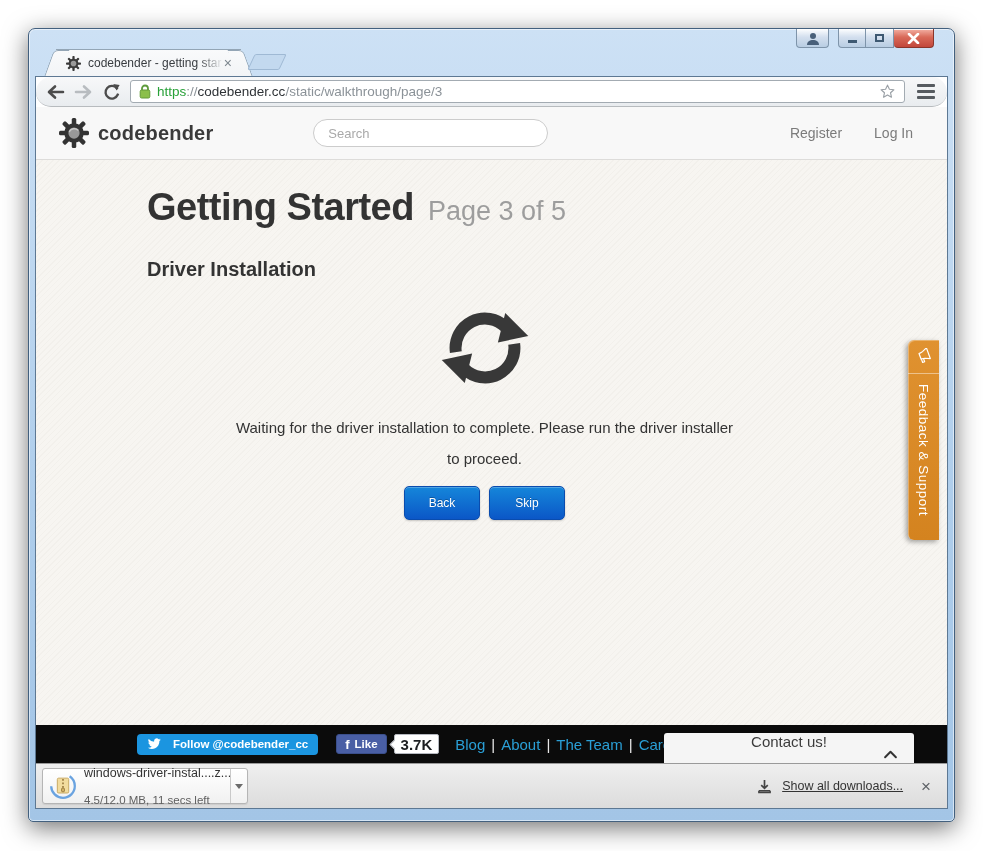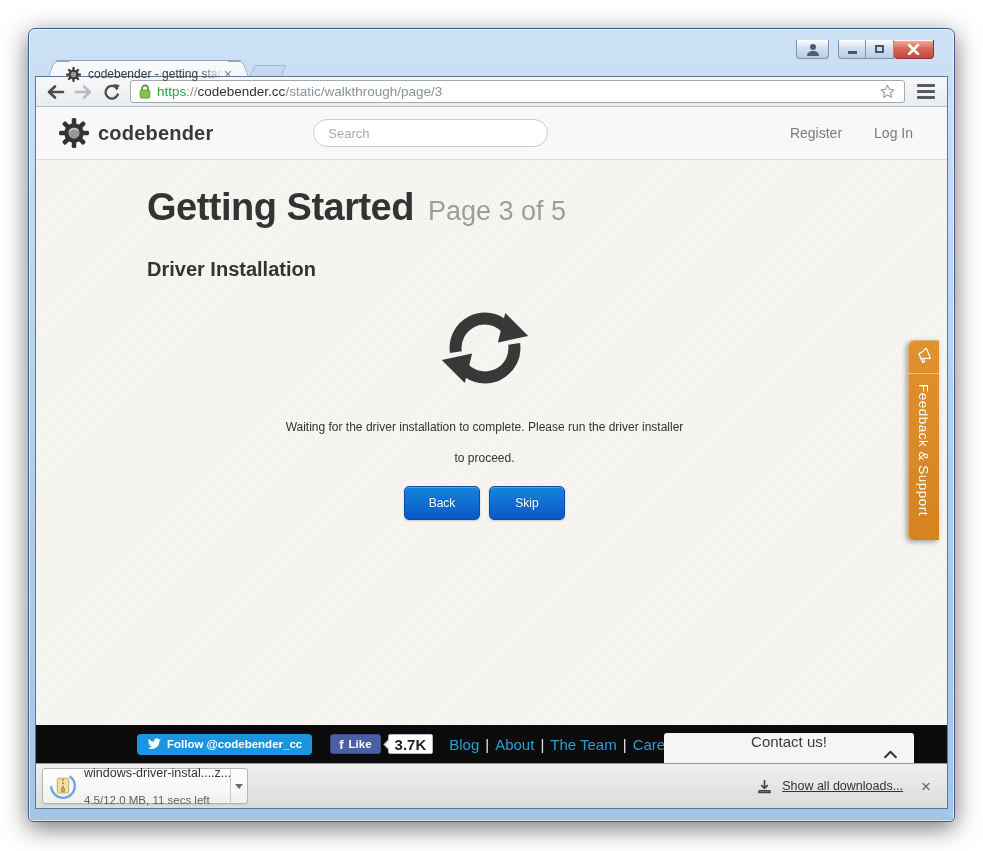--- a/index.html
+++ b/index.html
@@ -6,21 +6,21 @@
   html,body { width:983px; height:851px; background:#ffffff; font-family:"Liberation Sans", sans-serif; }
   .canvas { position:relative; width:983px; height:851px; overflow:hidden; }
 
   
   .window {
     position:absolute; left:28px; top:28px; width:927px; height:794px;
     background:linear-gradient(#cde1f5, #aecdeb 60%, #a3c5e6);
     border:1px solid #43607e; border-radius:7px 7px 5px 5px;
     box-shadow:0 6px 24px rgba(0,0,0,.55), inset 0 0 0 1px rgba(255,255,255,.55);
   }
-  .titlebar { position:absolute; left:0; top:11px; right:0; height:39px; }
+  .titlebar { position:absolute; left:0; top:0; right:0; height:39px; }
 
   .caption-btn { position:absolute; top:0; height:19px; display:flex; align-items:center; justify-content:center;
     background:linear-gradient(#fdfeff, #d3dfee 45%, #b8cde3);
     border:1px solid #7e94aa; border-top:none; border-radius:0 0 4px 4px;
     box-shadow:inset 0 1px 0 rgba(255,255,255,.9); cursor:pointer; }
   .btn-profile { right:125px; width:33px; }
   .btn-min { right:88px; width:28px; border-radius:0 0 0 4px; }
   .btn-max { right:60px; width:28px; border-radius:0; border-left:none; }
   .btn-close { right:20px; width:40px; border-left:none; border-radius:0 0 4px 4px;
     background:linear-gradient(#f3b2a6,#d96a59 45%,#c2473b); border-color:#8a352b; }
@@ -38,21 +38,21 @@
     -webkit-mask-image:linear-gradient(90deg,#000 82%,transparent); mask-image:linear-gradient(90deg,#000 82%,transparent); }
   .tab-close { font-size:14px; color:#7c868e; line-height:1; cursor:pointer; padding:0 1px; }
   .newtab { position:absolute; left:222px; top:25px; width:32px; height:16px; background:#c3d9ef;
     border:1px solid #9fb9d4; border-radius:2px; transform:skewX(-25deg); cursor:pointer; }
 
   
   .chrome-inner { position:absolute; left:6px; right:6px; top:47px; bottom:12px;
     border:1px solid #5d7893; background:#fff; display:flex; flex-direction:column; }
 
   .toolbar { height:30px; background:linear-gradient(#f7f8f9,#e9ecef); border-bottom:1px solid #b7bbbe;
-    display:flex; align-items:center; padding:0 8px 0 6px; gap:2px; flex:0 0 auto; }
+    display:flex; align-items:center; padding:0 8px 0 6px; gap:2px; flex:0 0 auto;border-radius:15px; }
   .navbtn { width:26px; height:24px; display:flex; align-items:center; justify-content:center; border-radius:3px; cursor:pointer; }
   .omnibox { flex:1; height:23px; background:#fff; border:1px solid #a3abb2; border-radius:3px;
     display:flex; align-items:center; padding:0 8px; margin:0 6px 0 4px; cursor:text; }
   .url { font-size:13.5px; white-space:nowrap; margin-left:6px; }
   .url .scheme { color:#28a138; }
   .url .sep    { color:#8b9298; }
   .url .host   { color:#2f3337; }
   .url .path   { color:#8b9298; }
   .omni-star { margin-left:auto; cursor:pointer; display:flex; }
   .menubtn { width:26px; height:22px; display:flex; flex-direction:column; justify-content:center; gap:3px; align-items:center; cursor:pointer; }
@@ -71,38 +71,38 @@
   .hdr-links { margin-left:auto; display:flex; gap:32px; }
   .hdr-link { font-size:14px; color:#7b7b7b; cursor:pointer; text-decoration:none; }
 
   .content { flex:1 1 auto; position:relative;
     background-image:repeating-linear-gradient(135deg, rgba(120,110,90,.035) 0 1px, transparent 1px 4px); }
   .h1row { position:absolute; left:111px; top:26px; display:flex; align-items:baseline; gap:14px; white-space:nowrap; }
   .h1 { font-size:38px; font-weight:bold; color:#333333; letter-spacing:-.5px; }
   .pageind { font-size:27px; color:#9d9d9d; }
   .h2 { position:absolute; left:111px; top:98px; font-size:20px; font-weight:bold; color:#333333; }
   .syncwrap { position:absolute; left:0; right:14px; top:142px; display:flex; justify-content:center; }
-  .msg { position:absolute; left:0; right:14px; top:252px; text-align:center; font-size:12px; color:#333; line-height:31px; }
+  .msg { position:absolute; left:0; right:14px; top:252px; text-align:center; font-size:15px; color:#333; line-height:31px; }
   .btnrow { position:absolute; left:0; right:14px; top:326px; display:flex; justify-content:center; gap:9px; }
   .btn-blue { min-width:76px; padding:9px 18px; font-size:12px; color:#fff; text-align:center; cursor:pointer;
     background:linear-gradient(#1586da,#0b57c7); border:1px solid #0a4cae; border-radius:5px;
     box-shadow:inset 0 1px 0 rgba(255,255,255,.25), 0 1px 2px rgba(0,0,0,.2); text-shadow:0 -1px 0 rgba(0,0,0,.25);
     font-family:"Liberation Sans",sans-serif; }
 
   .feedback-tab { position:absolute; right:8px; top:233px; width:31px; height:200px;
     background:linear-gradient(#e09230,#d4831f); border-radius:6px 0 0 6px; cursor:pointer;
     box-shadow:-2px 2px 5px rgba(0,0,0,.35), inset 1px 1px 0 rgba(255,255,255,.3);
     display:flex; flex-direction:column; align-items:center; z-index:4; }
   .fb-icon { height:34px; display:flex; align-items:center; justify-content:center; width:100%;
     border-bottom:1px solid rgba(255,255,255,.45); }
   .fb-label { writing-mode:vertical-rl; color:#fff; font-size:13.5px; letter-spacing:.5px; margin-top:10px; white-space:nowrap; }
 
   .site-footer { height:38px; background:#0b0b0b; flex:0 0 auto; display:flex; align-items:center; padding-left:101px; position:relative; }
   .tw-btn { height:21px; background:#1b95e0; border-radius:4px; color:#fff; font-size:11.5px; font-weight:bold;
-    display:flex; align-items:center; gap:6px; padding:0 10px; cursor:pointer; white-space:nowrap; }
+    display:flex; align-items:center; gap:12px; padding:0 10px; cursor:pointer; white-space:nowrap; }
   .fb-like { margin-left:18px; height:20px; background:#4a5fa5; border:1px solid #3b4f8c; border-radius:3px; color:#fff;
     font-size:11.5px; font-weight:bold; display:flex; align-items:center; gap:5px; padding:0 8px; cursor:pointer; white-space:nowrap; }
   .fb-f { font-weight:bold; font-size:13px; }
   .fb-count { position:relative; margin-left:7px; height:20px; background:#fff; border:1px solid #b5b8bf; border-radius:2px;
     color:#1c1e21; font-size:15px; font-weight:bold; display:flex; align-items:center; padding:0 6px; }
   .fb-count::before { content:""; position:absolute; left:-4px; top:6px; width:6px; height:6px; background:#fff;
     border-left:1px solid #b5b8bf; border-bottom:1px solid #b5b8bf; transform:rotate(45deg); }
   .flinks { margin-left:16px; font-size:15px; white-space:nowrap; overflow:hidden; }
   .flink { color:#2a9fd6; cursor:pointer; text-decoration:none; }
   .flinks .sep { color:#e8e8e8; margin:0 6px; }

